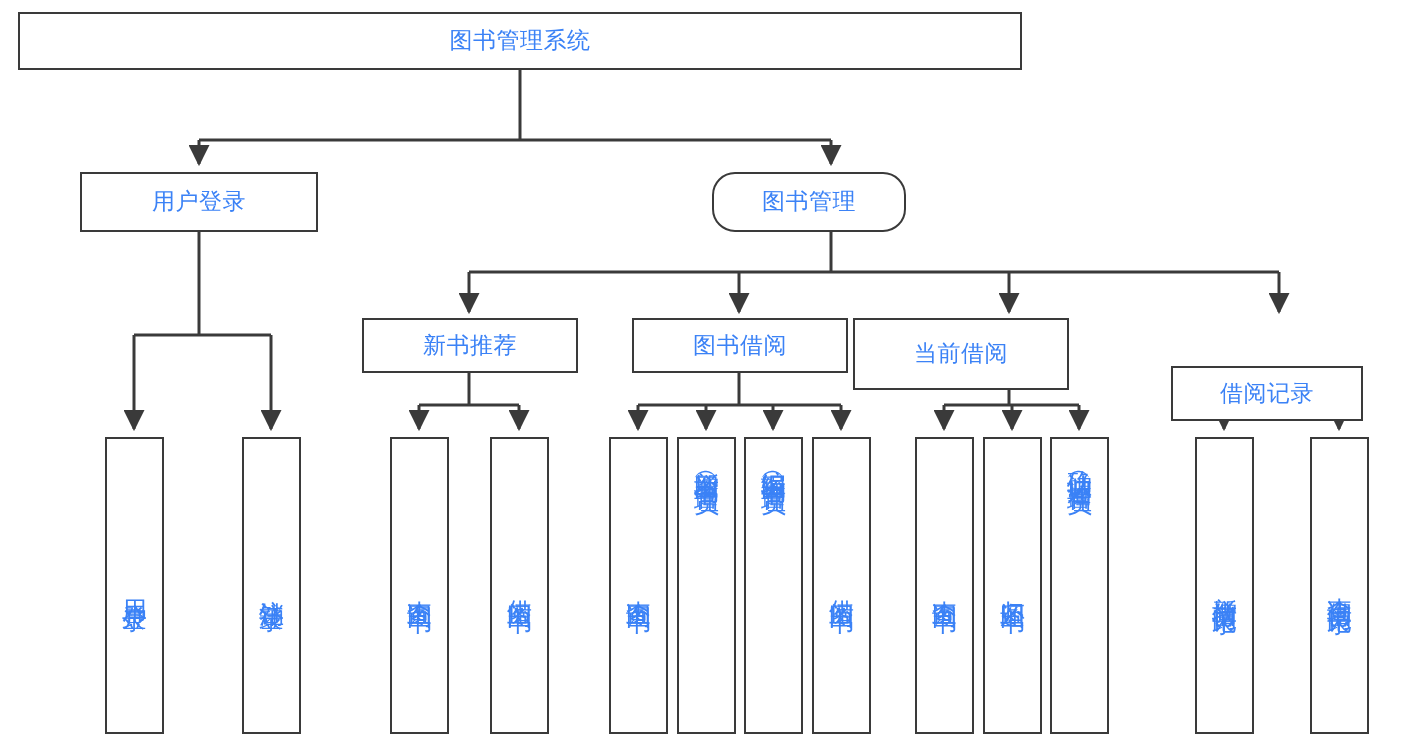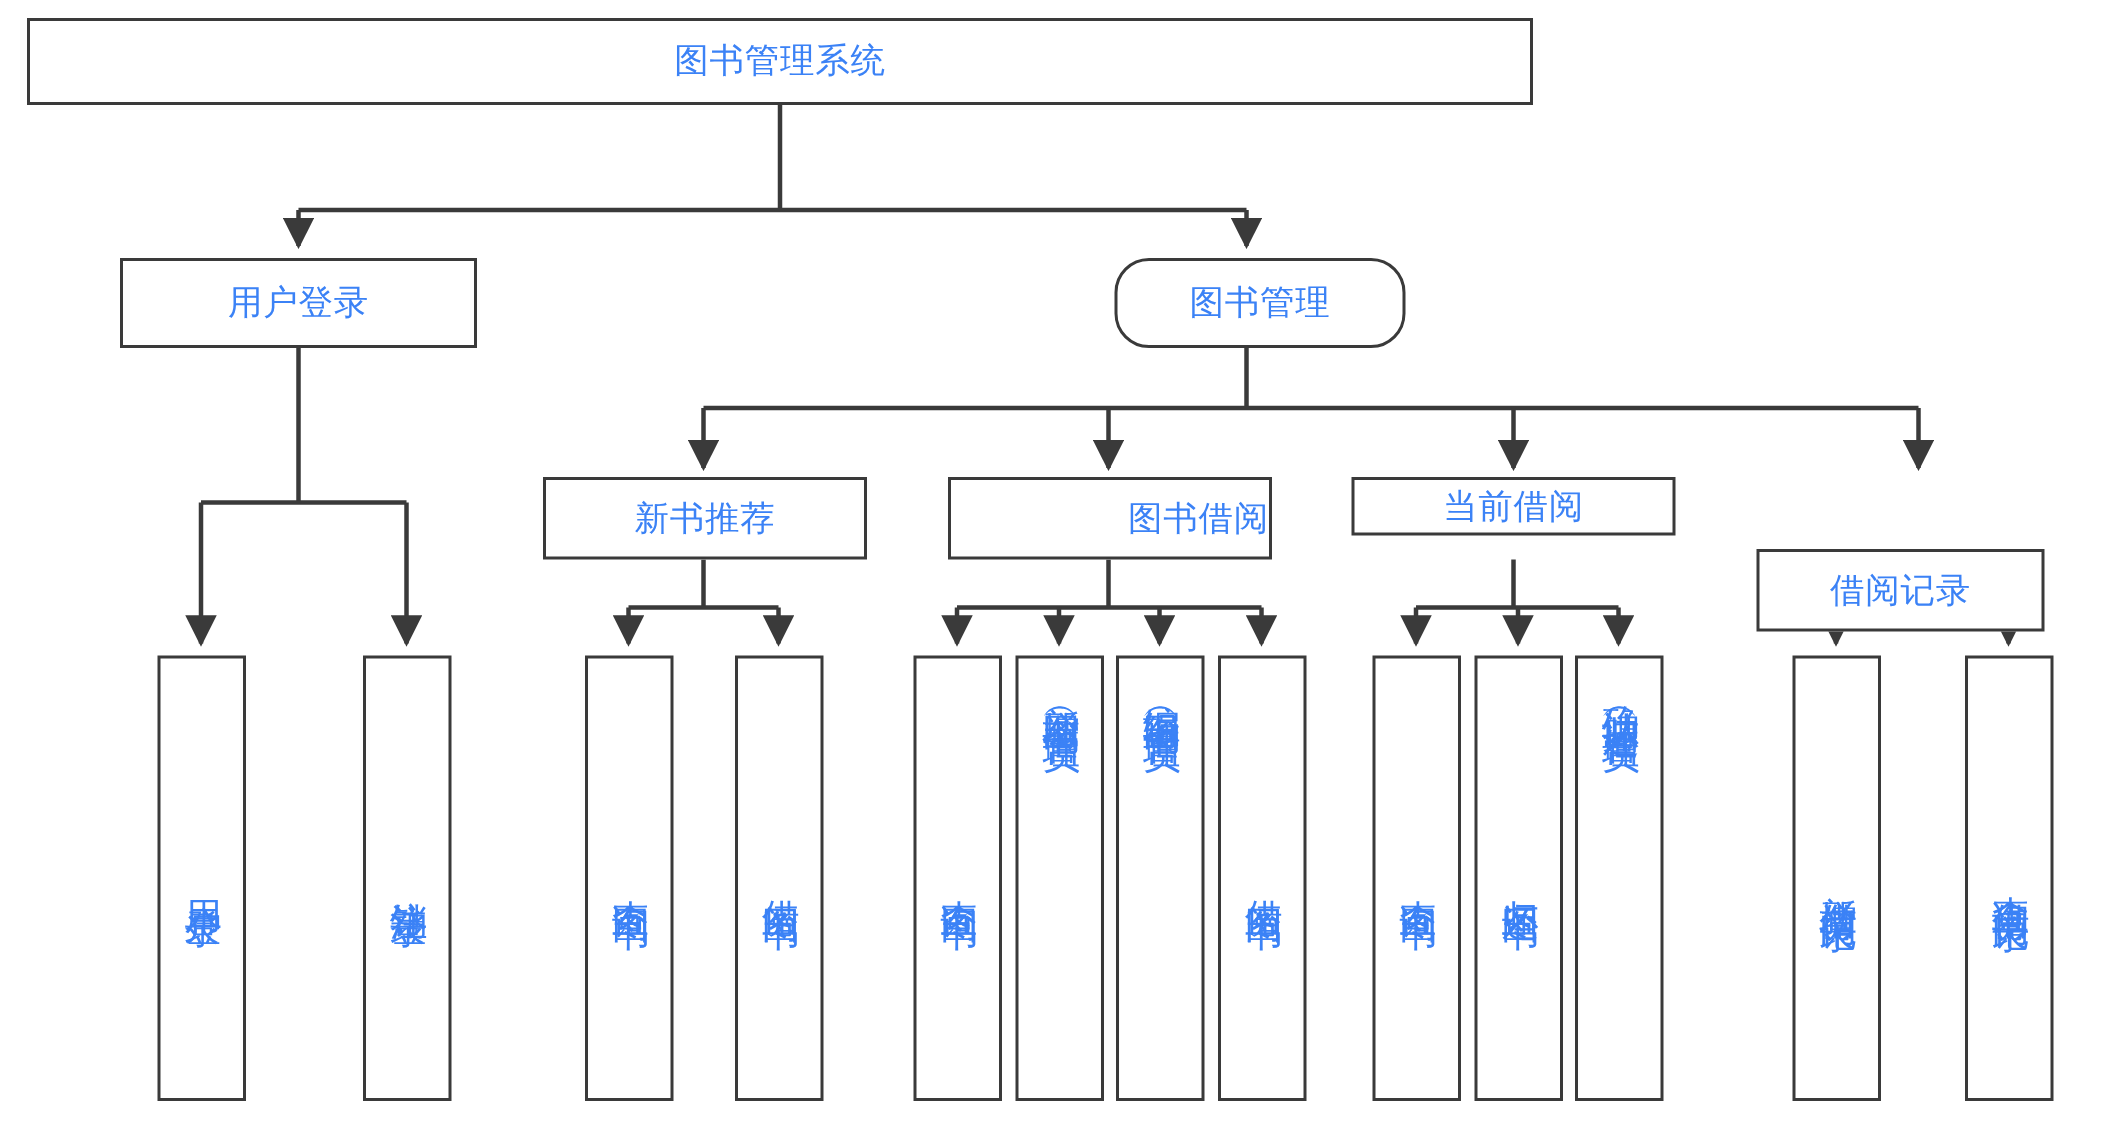--- a/index.html
+++ b/index.html
@@ -125,31 +125,31 @@
     </g>
   </svg>
 
   <div class="node horiz" style="left:18px; top:12px; width:1004px; height:58px;">
     <span class="label">图书管理系统</span>
   </div>
 
   <div class="node horiz" style="left:80px; top:172px; width:238px; height:60px;">
     <span class="label">用户登录</span>
   </div>
-  <div class="node horiz" style="left:743px; top:172px; width:194px; height:60px;border-radius:23px;">
+  <div class="node horiz" style="left:712px; top:172px; width:194px; height:60px;border-radius:23px;">
     <span class="label">图书管理</span>
   </div>
 
   <div class="node horiz" style="left:362px; top:318px; width:216px; height:55px;">
     <span class="label">新书推荐</span>
   </div>
-  <div class="node horiz" style="left:632px; top:318px; width:216px; height:55px;justify-content:flex-end;">
+  <div class="node horiz" style="left:632px; top:318px; width:216px; height:55px;">
     <span class="label">图书借阅</span>
   </div>
-  <div class="node horiz" style="left:901px; top:318px; width:216px; height:39px;">
+  <div class="node horiz" style="left:853px; top:318px; width:216px; height:72px;">
     <span class="label">当前借阅</span>
   </div>
   <div class="node horiz" style="left:1171px; top:318px; width:192px; height:55px;margin-top:48px;">
     <span class="label">借阅记录</span>
   </div>
 
   <div class="node vert center" style="left:105px; top:437px; width:59px; height:297px;">
     <span class="label">用户登录</span>
   </div>
   <div class="node vert center" style="left:242px; top:437px; width:59px; height:297px;">

